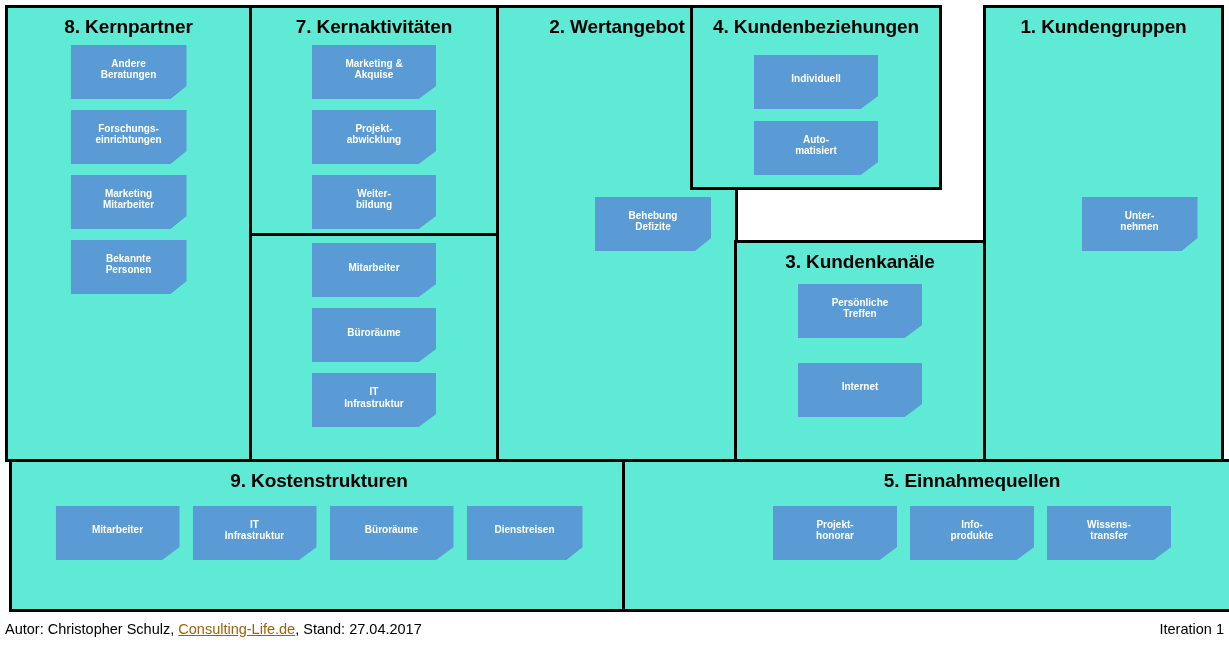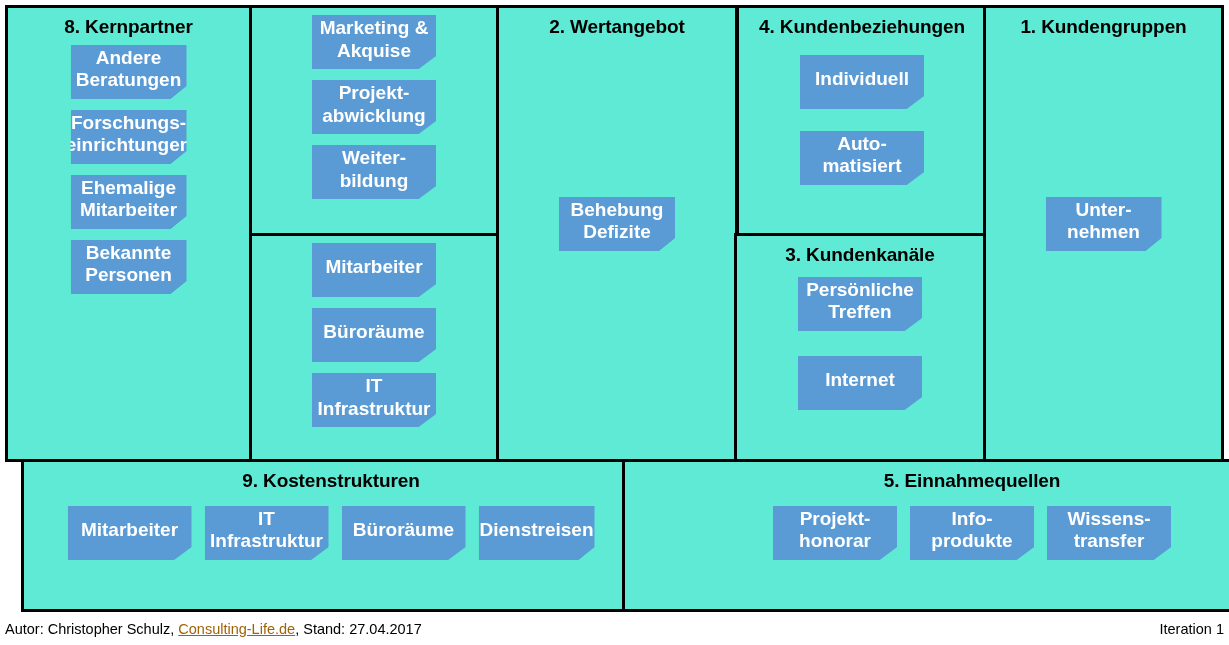--- a/index.html
+++ b/index.html
@@ -48,24 +48,24 @@
     margin-top: 9px;
     letter-spacing: -0.1px;
     line-height: 1.1;
   }
 
   
   .col-partner    { left: 0px;   top: 0px;   width: 247px; height: 457px; }
   .col-activities { left: 244px; top: 0px;   width: 250px; height: 231px; }
   .col-resources  { left: 244px; top: 228px; width: 250px; height: 229px; }
   .col-value      { left: 491px; top: 0px;   width: 242px; height: 457px; }
-  .col-relations  { left: 731px; top: 0px;   width: 252px; height: 231px; }
-  .col-channels   { left: 729px; top: 228px; width: 252px; height: 247px; }
+  .col-relations  { left: 685px; top: 0px;   width: 252px; height: 185px; }
+  .col-channels   { left: 729px; top: 235px; width: 252px; height: 247px; }
   .col-segments   { left: 978px; top: 0px;   width: 241px; height: 457px; }
-  .row-costs      { left: 16px;   top: 454px; width: 620px; height: 153px; }
+  .row-costs      { left: 4px;   top: 454px; width: 620px; height: 153px; }
   .row-revenue    { left: 617px; top: 454px; width: 700px; height: 153px; }
 
   
   .notes {
     position: relative;
     width: 100%;
   }
 
   .notes-stack {
     display: flex;
@@ -82,28 +82,29 @@
     align-items: flex-start;
     gap: 11px;
     margin-top: 14px;
   }
 
   .notes-center {
     display: flex;
     flex-direction: column;
     align-items: center;
     justify-content: center;
+    margin-left: 36px;
   }
 
   .note {
     position: relative;
     box-sizing: border-box;
     background: #5B9BD5;
     color: #ffffff;
-    font-size: 19px;
+    font-size: 10px;
     font-weight: bold;
     line-height: 1.18;
     text-align: center;
     display: flex;
     align-items: center;
     justify-content: center;
     padding: 4px 6px 9px 6px;
     width: 118px;
     height: 54px;
     filter: drop-shadow(1.5px 1.5px 1.2px rgba(0,0,0,0.30));
@@ -167,33 +168,34 @@
           <span class="note-label">Andere
 Beratungen</span>
           <span class="note-fold"></span>
         </div>
         <div class="note w-mid">
           <span class="note-label">Forschungs-
 einrichtungen</span>
           <span class="note-fold"></span>
         </div>
         <div class="note w-mid">
-          <span class="note-label">Ehemalige
+          <span class="note-label">Marketing
 Mitarbeiter</span>
           <span class="note-fold"></span>
         </div>
         <div class="note w-mid">
           <span class="note-label">Bekannte
 Personen</span>
           <span class="note-fold"></span>
         </div>
       </div>
     </div>
 
     <div class="cell col-activities">
+      <div class="cell-title">7. Kernaktivitäten</div>
       <div class="notes notes-stack">
         <div class="note w-wide">
           <span class="note-label">Marketing &amp;
 Akquise</span>
           <span class="note-fold"></span>
         </div>
         <div class="note w-wide">
           <span class="note-label">Projekt-
 abwicklung</span>
           <span class="note-fold"></span>
@@ -230,21 +232,21 @@
         <div class="note w-mid">
           <span class="note-label">Behebung
 Defizite</span>
           <span class="note-fold"></span>
         </div>
       </div>
     </div>
 
     <div class="cell col-relations">
       <div class="cell-title">4. Kundenbeziehungen</div>
-      <div class="notes notes-stack" style="gap:22px;margin-top:17px;">
+      <div class="notes notes-stack" style="gap:12px;margin-top:17px;">
         <div class="note w-wide">
           <span class="note-label">Individuell</span>
           <span class="note-fold"></span>
         </div>
         <div class="note w-wide">
           <span class="note-label">Auto-
 matisiert</span>
           <span class="note-fold"></span>
         </div>
       </div>

